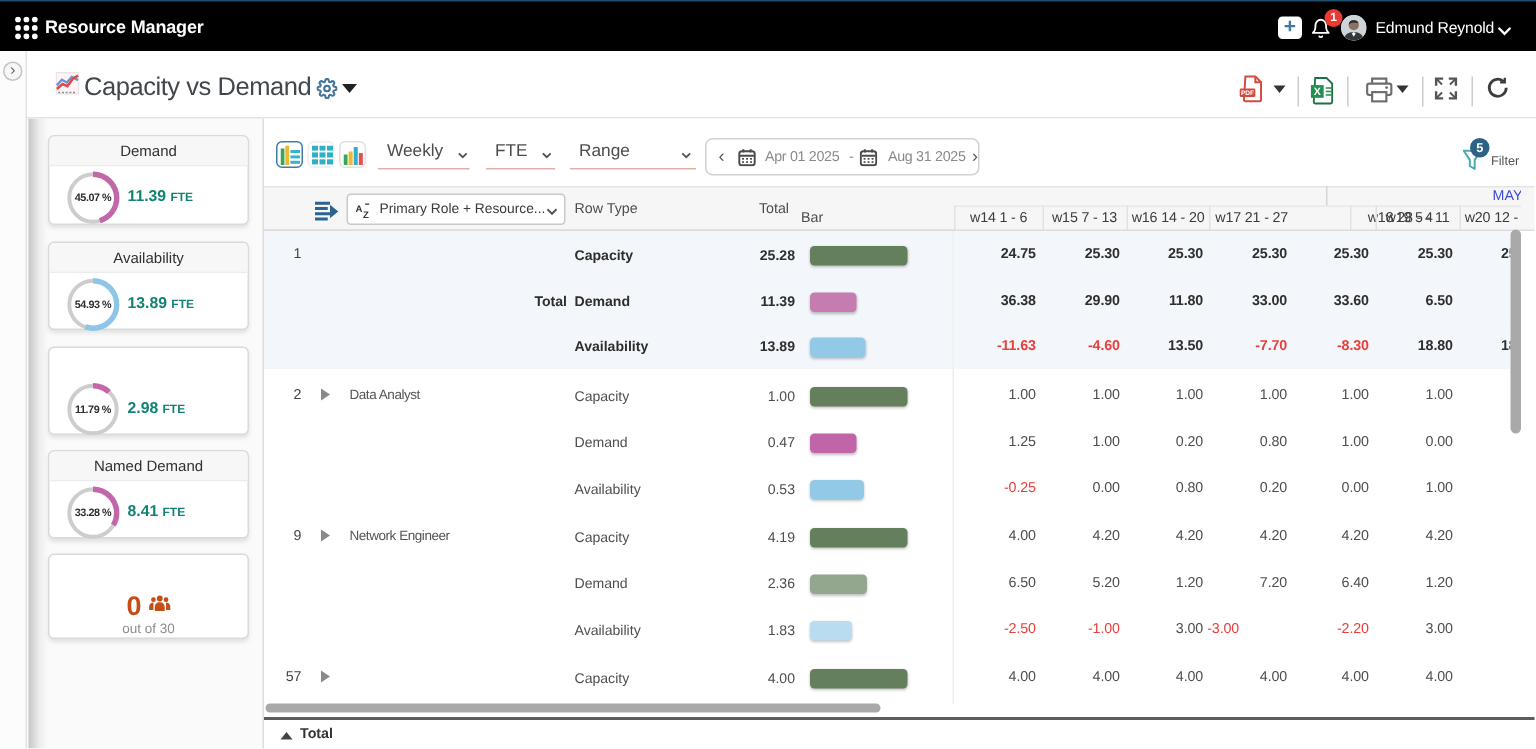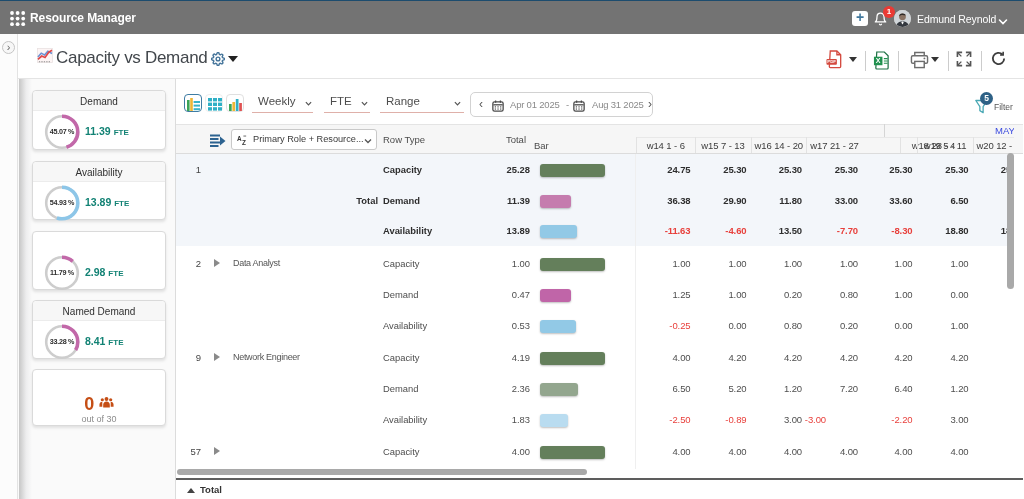--- a/index.html
+++ b/index.html
@@ -1,18 +1,18 @@
 <!DOCTYPE html>
 <html><head><meta charset="utf-8"><style>
 *{margin:0;padding:0;box-sizing:border-box}
 html,body{width:1024px;height:499px;overflow:hidden}
 body{font-family:"Liberation Sans",sans-serif;background:#fafafa;position:relative}
 .abs{position:absolute}
 
-#nav{position:absolute;left:0;top:0;width:1024px;height:40px;background:#737373;border-top:1px solid #1c4c6e}
+#nav{position:absolute;left:0;top:0;width:1024px;height:40px;background:#000000;border-top:1px solid #1c4c6e}
 #nav .brand{position:absolute;left:30px;top:10px;color:#fff;font-size:12px;font-weight:bold;letter-spacing:-.1px}
 #grid9{position:absolute;left:10px;top:10px;width:16px;height:16px}
 .plusbox{position:absolute;left:852px;top:10px;width:16px;height:15px;background:#fff;border-radius:3px;color:#41789d;text-align:center;font-size:14px;line-height:13px;font-weight:bold}
 #bell{position:absolute;left:873px;top:11px}
 #badge{position:absolute;left:883px;top:5px;width:12px;height:12px;border-radius:50%;background:#e93a34;color:#fff;font-size:8px;text-align:center;line-height:12px;font-weight:bold}
 #avatar{position:absolute;left:894px;top:9px;width:17px;height:17px;border-radius:50%;overflow:hidden;background:#d8d3cc}
 .uname{position:absolute;left:917px;top:12px;color:#fff;font-size:10.5px;letter-spacing:-.1px}
 .uchev{position:absolute;left:998px;top:12px;width:9px;height:9px}
 
 #titlebar{position:absolute;left:18px;top:34px;width:1006px;height:45px;background:#fff;border-bottom:1px solid #e4e4e4}
@@ -402,21 +402,21 @@
 <div class="cell" style="left:574.0px;line-height:31px">1.20</div>
 <div class="cell" style="left:630.0px;line-height:31px">7.20</div>
 <div class="cell" style="left:684.5px;line-height:31px">6.40</div>
 <div class="cell" style="left:740.5px;line-height:31px">1.20</div>
 </div>
 <div class="row" style="top:324.6px;background:#fff">
 <div class="rtype" style="line-height:31px">Availability</div>
 <div class="rtot" style="line-height:31px">1.83</div>
 <div class="rbar" style="width:28px;background:#b9dcf0"></div>
 <div class="cell neg" style="left:462.5px;line-height:31px">-2.50</div>
-<div class="cell neg" style="left:518.5px;line-height:31px">-0.89</div>
+<div class="cell neg" style="left:518.5px;line-height:31px">-1.00</div>
 <div class="cell" style="left:574.0px;line-height:31px">3.00</div>
 <div class="cell neg" style="left:598px;line-height:31px">-3.00</div>
 <div class="cell neg" style="left:684.5px;line-height:31px">-2.20</div>
 <div class="cell" style="left:740.5px;line-height:31px">3.00</div>
 </div>
 <div class="row" style="top:357.3px;background:#fff">
 <div class="rnum" style="line-height:31px">57</div>
 <div class="rtri"></div>
 <div class="rtype" style="line-height:31px">Capacity</div>
 <div class="rtot" style="line-height:31px">4.00</div>

